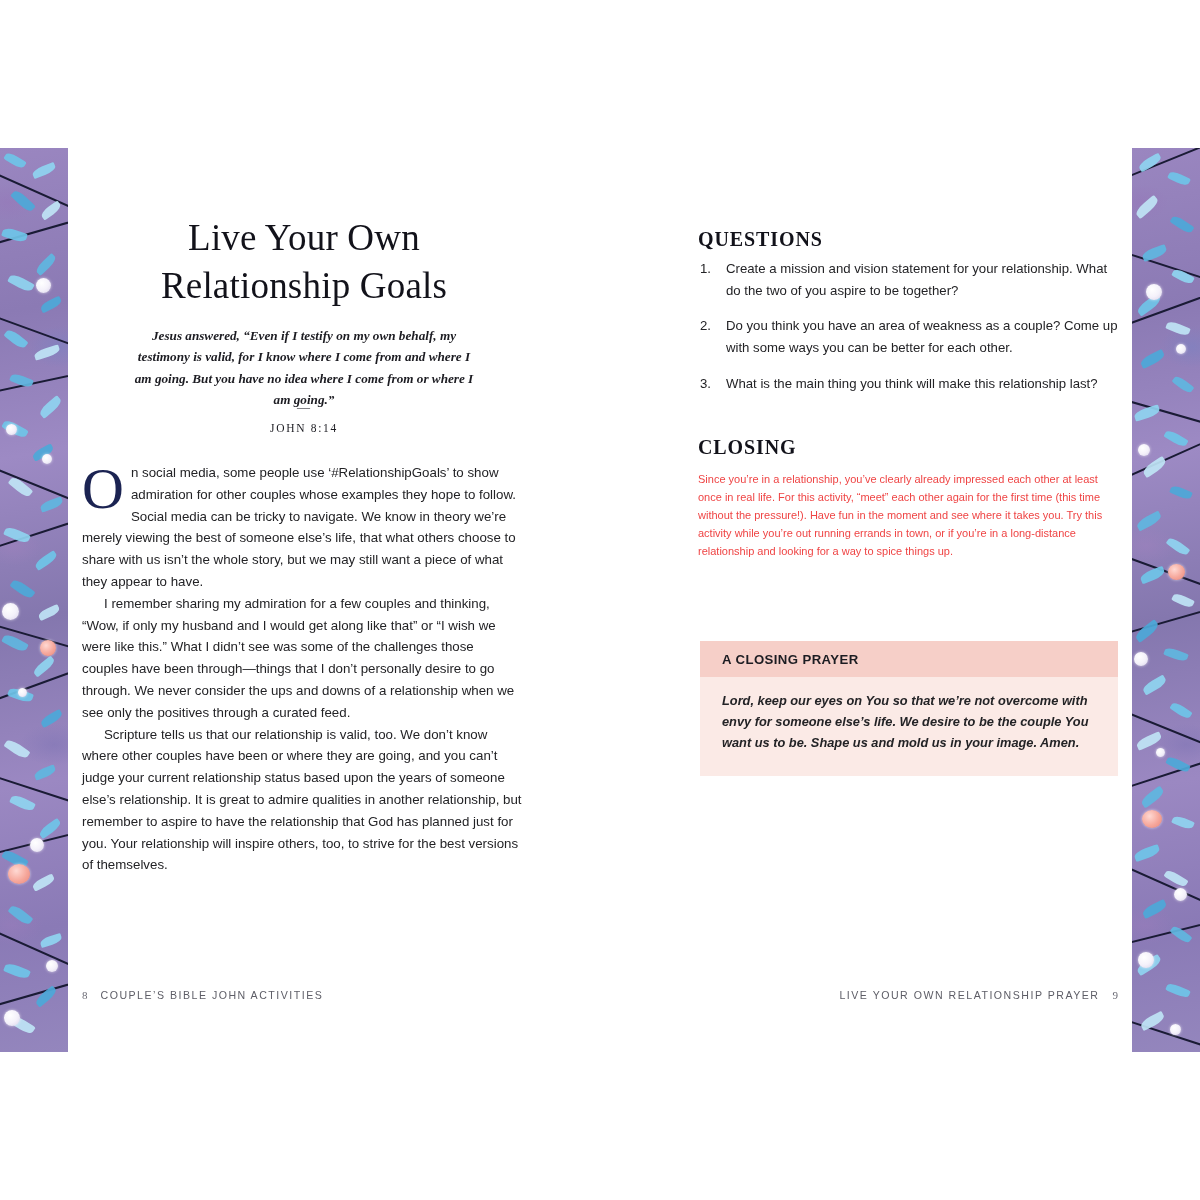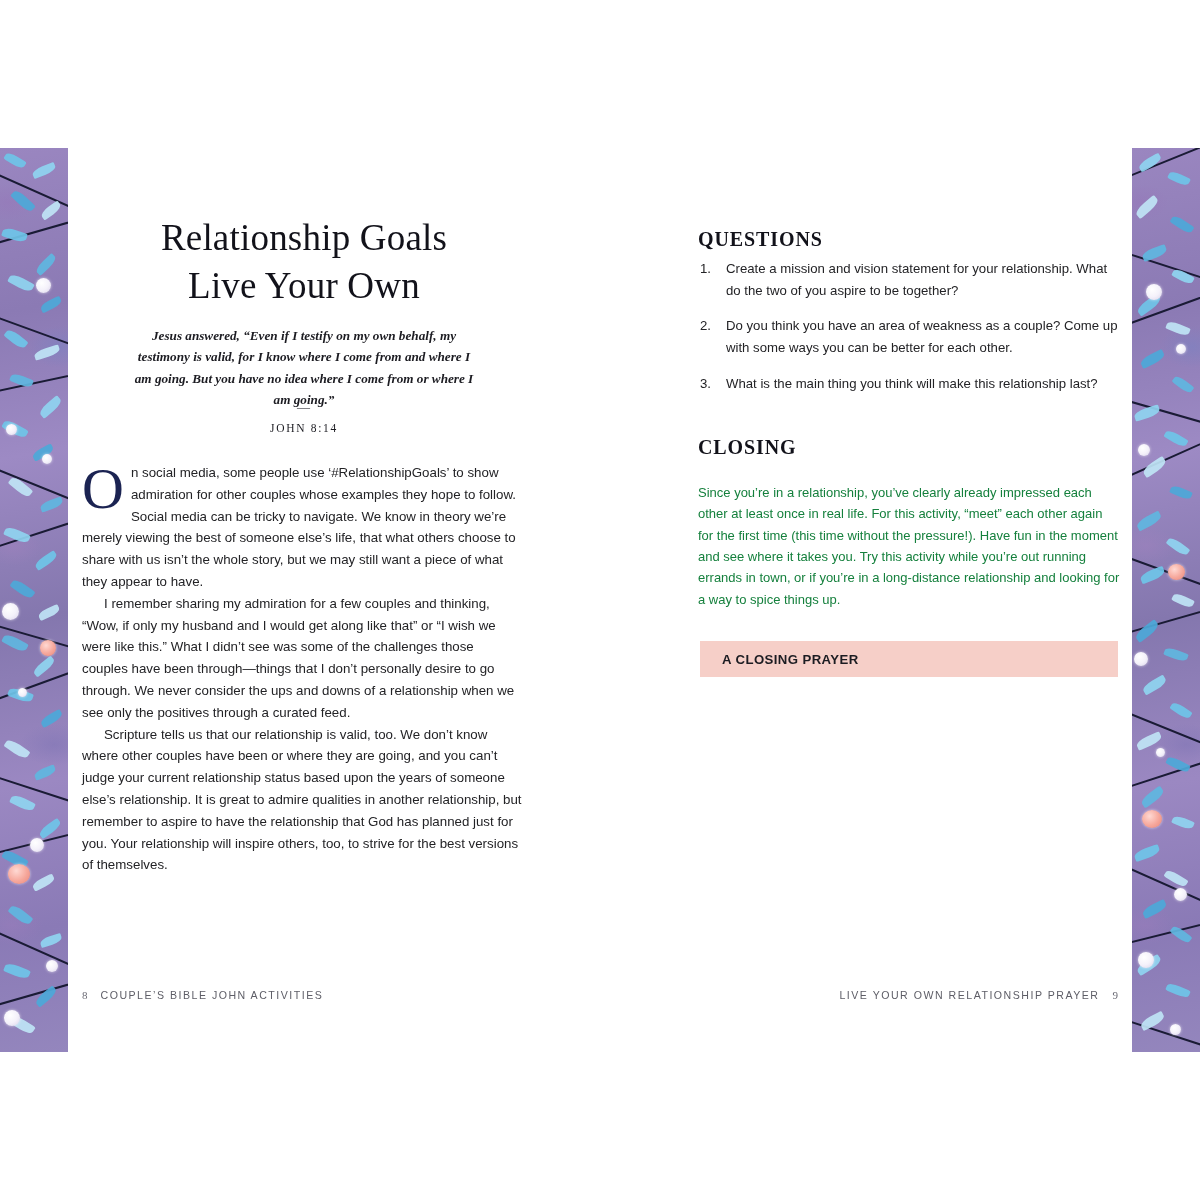--- a/index.html
+++ b/index.html
@@ -180,26 +180,26 @@
     left: 2px;
     top: 0;
     width: 18px;
     text-align: left;
     color: #232326;
   }
 
   .activity-text {
     position: absolute;
     left: 698px;
-    top: 482px;
+    top: 470px;
     width: 422px;
     font-family: "Liberation Sans", sans-serif;
-    font-size: 13px;
+    font-size: 11px;
     line-height: 1.64;
-    color: #15803d;
+    color: #ef4444;
     margin: 0;
   }
 
   
   .prayer-box {
     position: absolute;
     left: 700px;
     top: 641px;
     width: 418px;
     background: #fbeae6;
@@ -369,22 +369,22 @@
     <div class="blossom pink" style="left:36px; top:416px; width:17px; height:16px;"></div>
     <div class="blossom" style="left:2px;  top:504px; width:14px; height:14px;"></div>
     <div class="blossom" style="left:24px; top:600px; width:9px;  height:9px;"></div>
     <div class="blossom pink" style="left:10px; top:662px; width:20px; height:18px;"></div>
     <div class="blossom" style="left:42px; top:740px; width:13px; height:13px;"></div>
     <div class="blossom" style="left:6px;  top:804px; width:16px; height:16px;"></div>
     <div class="blossom" style="left:38px; top:876px; width:11px; height:11px;"></div>
   </div>
 
   <div class="chapter-title">
+    <div>Live Your Own</div>
     <div>Relationship Goals</div>
-    <div>Live Your Own</div>
   </div>
 
   <div class="epigraph">Jesus answered, “Even if I testify on my own behalf, my testimony is valid, for I know where I come from and where I am going. But you have no idea where I come from or where I am going.”</div>
   <div class="epigraph-sep">—</div>
   <div class="epigraph-ref">JOHN 8:14</div>
 
   <div class="body-text">
     <p><span class="dropcap">O</span><span>n social media, some people use ‘#RelationshipGoals’ to show admiration for other couples whose examples they hope to follow. Social media can be tricky to navigate. We know in theory we’re merely viewing the best of someone else’s life, that what others choose to share with us isn’t the whole story, but we may still want a piece of what they appear to have.</span></p>
     <p>I remember sharing my admiration for a few couples and thinking, “Wow, if only my husband and I would get along like that” or “I wish we were like this.” What I didn’t see was some of the challenges those couples have been through—things that I don’t personally desire to go through. We never consider the ups and downs of a relationship when we see only the positives through a curated feed.</p>
     <p>Scripture tells us that our relationship is valid, too. We don’t know where other couples have been or where they are going, and you can’t judge your current relationship status based upon the years of someone else’s relationship. It is great to admire qualities in another relationship, but remember to aspire to have the relationship that God has planned just for you. Your relationship will inspire others, too, to strive for the best versions of themselves.</p>
@@ -405,20 +405,21 @@
       <span class="q-num">3.</span>
       <span>What is the main thing you think will make this relationship last?</span>
     </li>
   </ul>
 
   <div class="section-head a-head">CLOSING</div>
   <p class="activity-text">Since you’re in a relationship, you’ve clearly already impressed each other at least once in real life. For this activity, “meet” each other again for the first time (this time without the pressure!). Have fun in the moment and see where it takes you. Try this activity while you’re out running errands in town, or if you’re in a long-distance relationship and looking for a way to spice things up.</p>
 
   <div class="prayer-box">
     <div class="prayer-head">A CLOSING PRAYER</div>
+    <div class="prayer-body">Lord, keep our eyes on You so that we’re not overcome with envy for someone else’s life. We desire to be the couple You want us to be. Shape us and mold us in your image. Amen.</div>
   </div>
 
   <div class="footer footer-left">
     <span class="pagenum">8</span>
     <span>COUPLE’S BIBLE JOHN ACTIVITIES</span>
   </div>
 
   <div class="footer footer-right">
     <span>LIVE YOUR OWN RELATIONSHIP PRAYER</span>
     <span class="pagenum">9</span>

